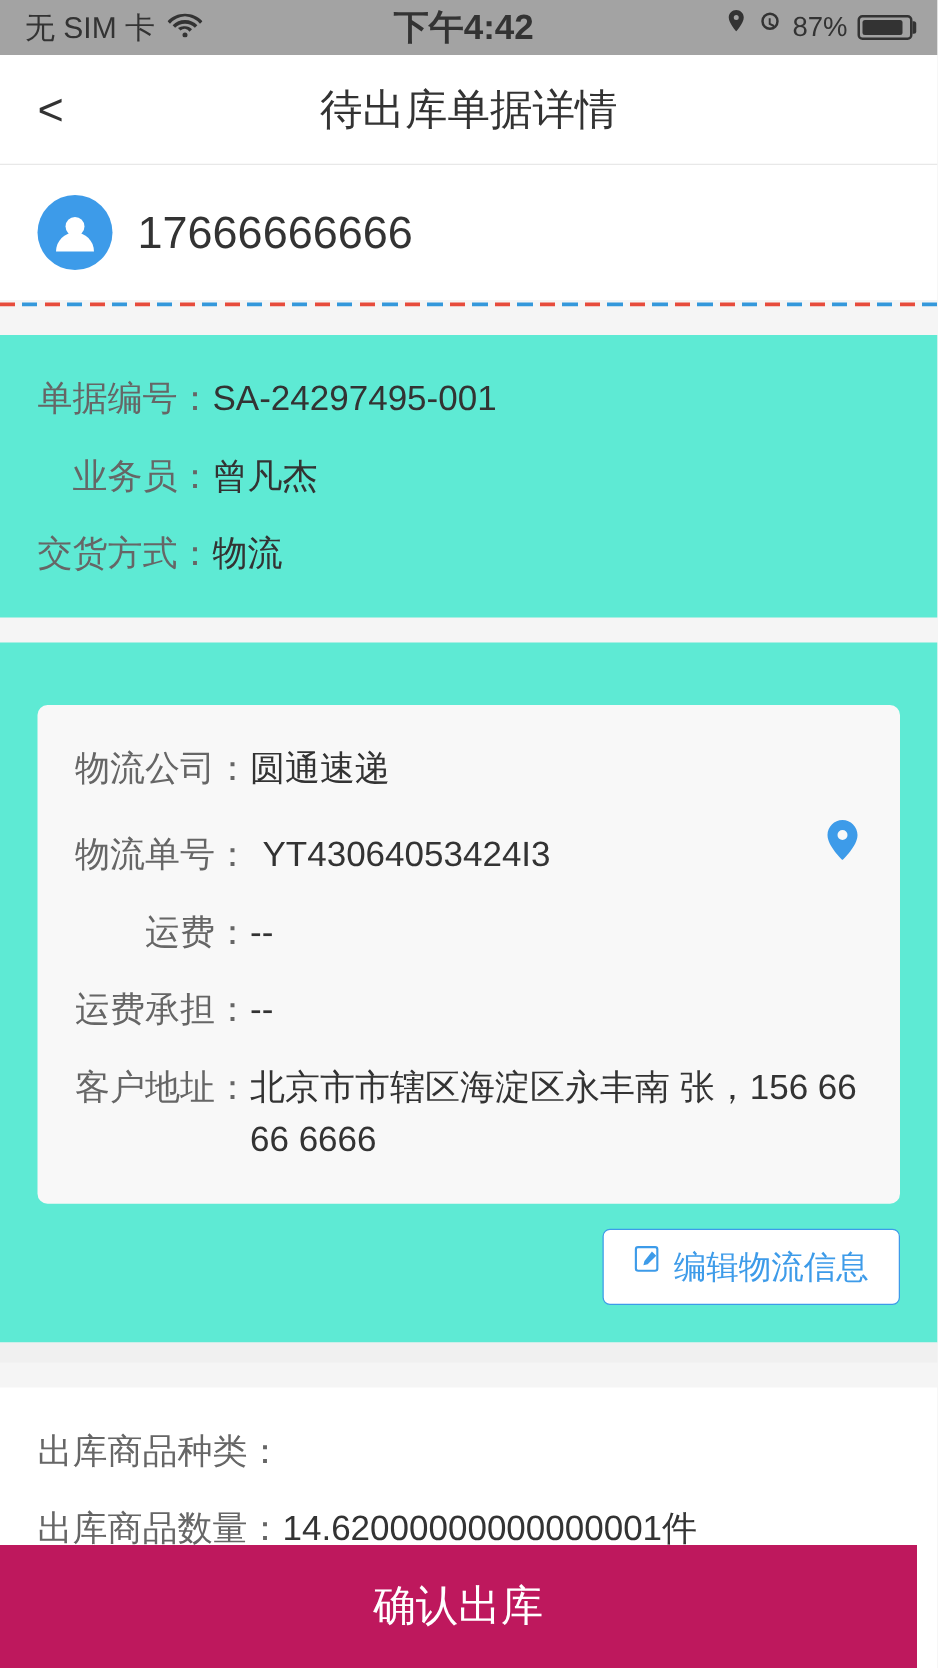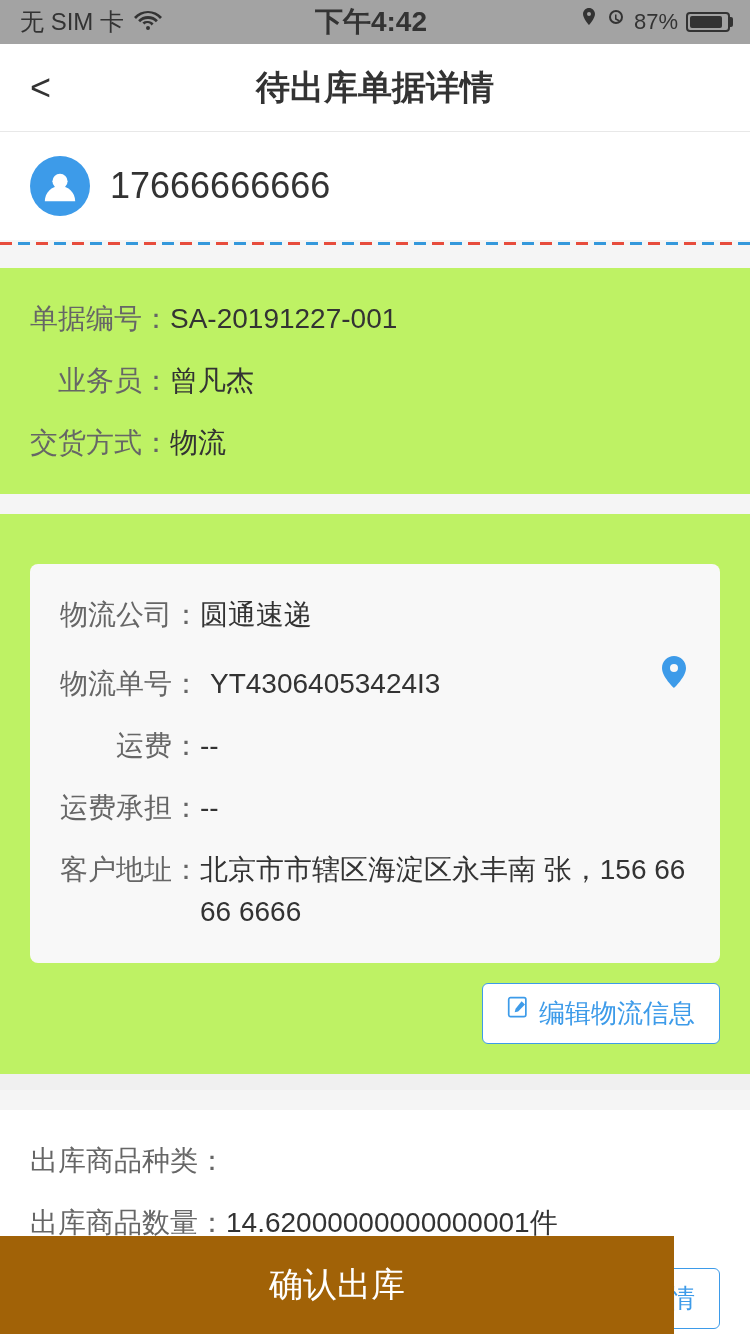--- a/index.html
+++ b/index.html
@@ -68,21 +68,21 @@
       color: #333;
       cursor: pointer;
       padding: 10px;
       margin-left: -10px;
     }
     .nav-title {
       position: absolute;
       left: 50%;
       transform: translateX(-50%);
       font-size: 34px;
-      font-weight: 700;
+      font-weight: 400;
       color: #333;
     }
 
     
     .dashed-divider {
       width: 100%;
       height: 8px;
       position: relative;
       overflow: hidden;
     }
@@ -112,21 +112,21 @@
     }
     .avatar svg { width: 38px; height: 38px; fill: #fff; }
     .customer-phone {
       font-size: 36px;
       font-weight: 500;
       color: #333;
     }
 
     
     .section {
-      background: #bef264;
+      background: #5eead4;
       margin-top: 20px;
       padding: 30px 30px;
     }
 
     .info-row {
       display: flex;
       align-items: flex-start;
       margin-bottom: 20px;
       font-size: 28px;
       line-height: 1.5;
@@ -197,23 +197,23 @@
       align-items: center;
       justify-content: flex-end;
       margin-top: 24px;
     }
 
     
     .bottom-btn {
       position: fixed;
       bottom: 0;
       left: 0;
-      width: 674px;
+      width: 733px;
       height: 98px;
-      background: #a16207;
+      background: #be185d;
       display: flex;
       align-items: center;
       justify-content: center;
       font-size: 34px;
       color: #fff;
       font-weight: 500;
       cursor: pointer;
     }
 
     .page-content {
@@ -269,21 +269,21 @@
       </svg>
     </div>
     <span class="customer-phone">17666666666</span>
   </div>
 
   <div class="dashed-divider"></div>
 
   <div class="section">
     <div class="info-row">
       <span class="info-label">单据编号：</span>
-      <span class="info-value">SA-20191227-001</span>
+      <span class="info-value">SA-24297495-001</span>
     </div>
     <div class="info-row">
       <span class="info-label">业务员：</span>
       <span class="info-value">曾凡杰</span>
     </div>
     <div class="info-row">
       <span class="info-label">交货方式：</span>
       <span class="info-value">物流</span>
     </div>
   </div>

